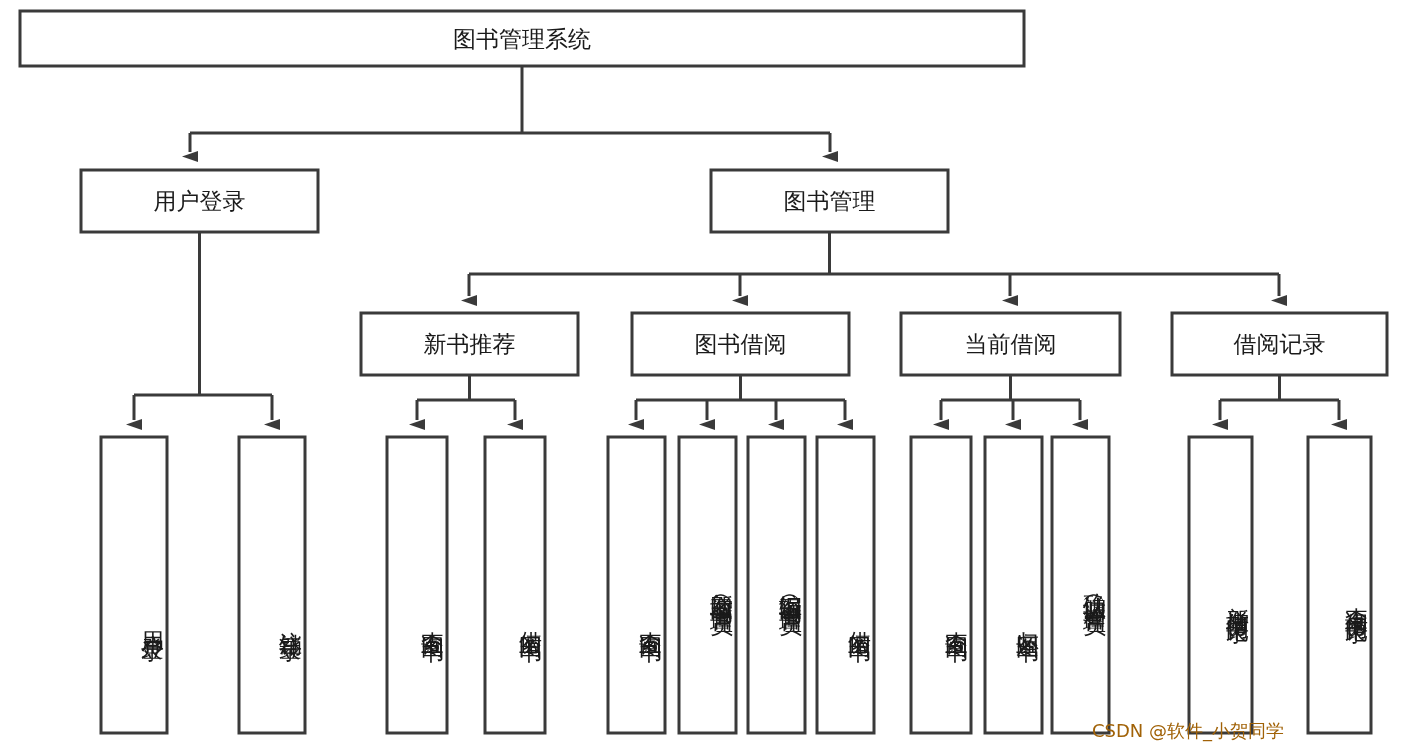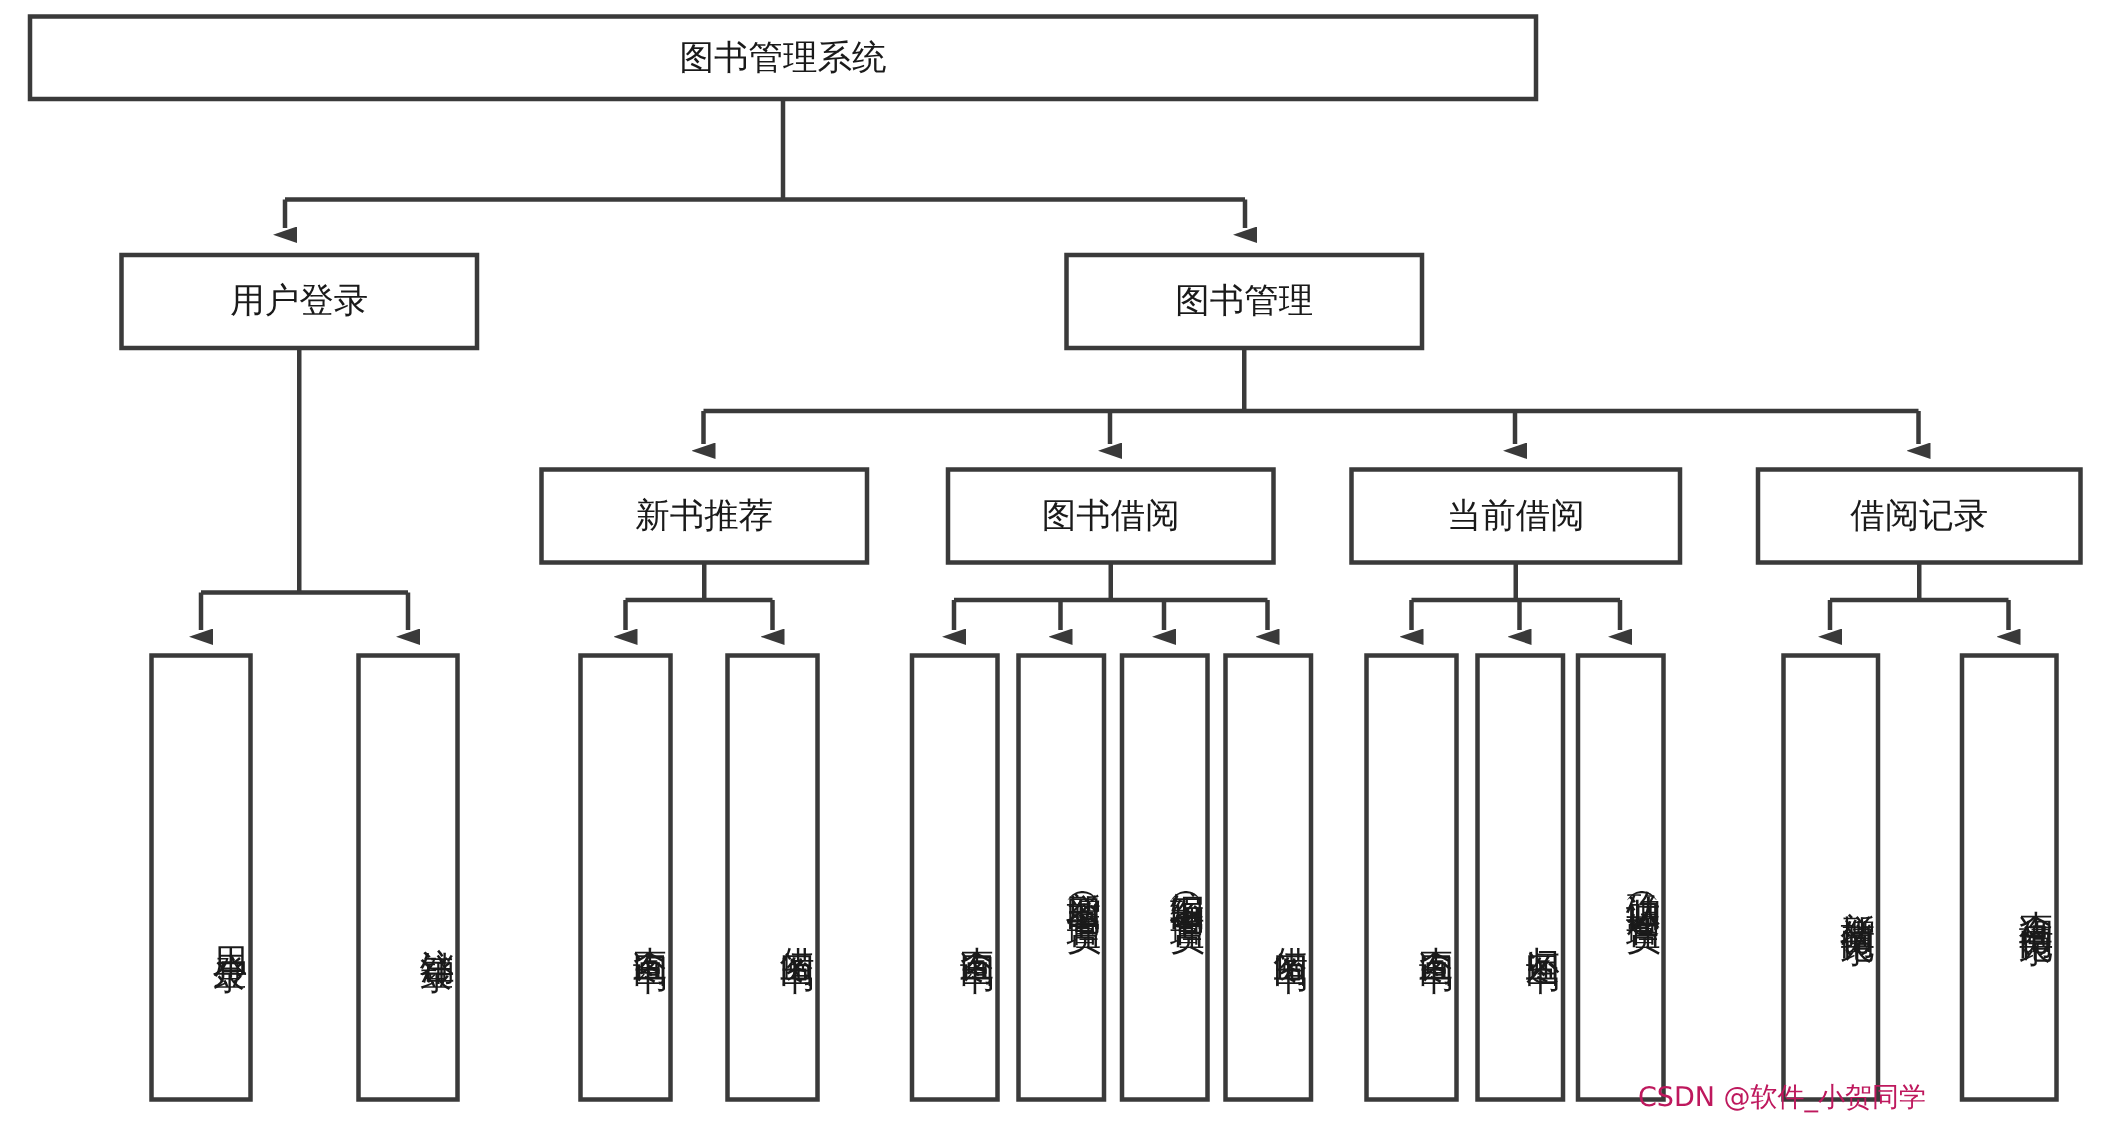--- a/index.html
+++ b/index.html
@@ -60,21 +60,21 @@
     justify-content: center;
     white-space: nowrap;
     pointer-events: none;
   }
   .watermark {
     position: absolute;
     right: 8px;
     bottom: 4px;
     font-family: "DejaVu Sans", "Liberation Sans", sans-serif;
     font-size: 18px;
-    color: #be185d;
+    color: #a16207;
     white-space: nowrap;
   }
 </style>
 </head>
 <body>
 
 <div id="diagram-root">
 
   <svg class="flow" viewBox="0 0 1405 747">
     <defs>

